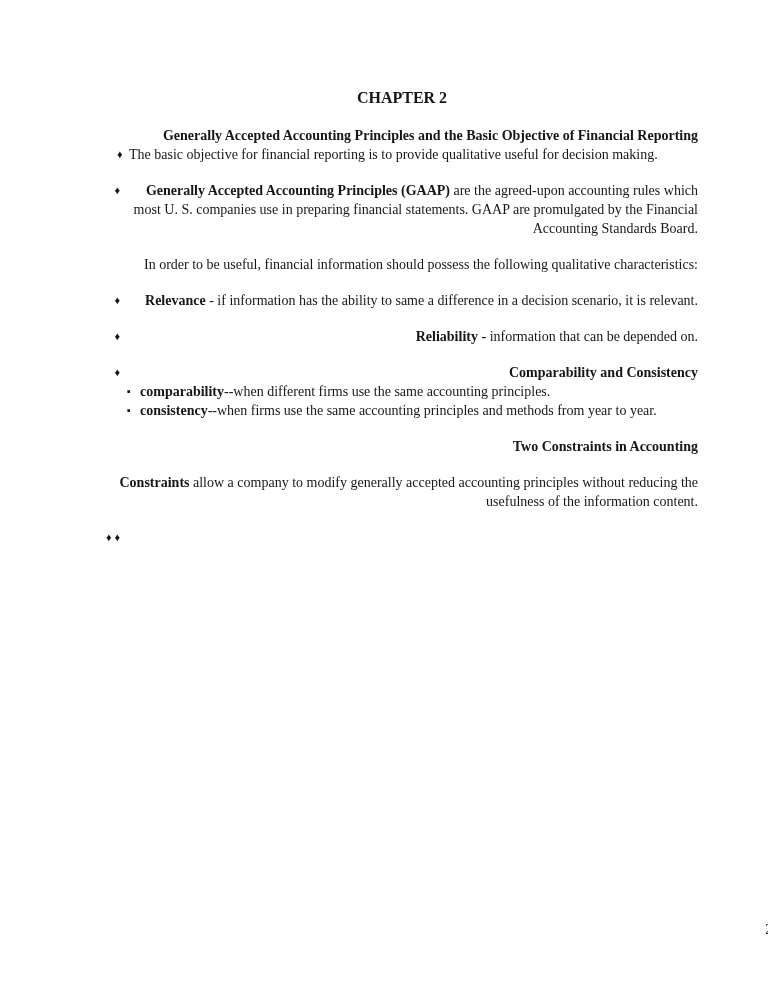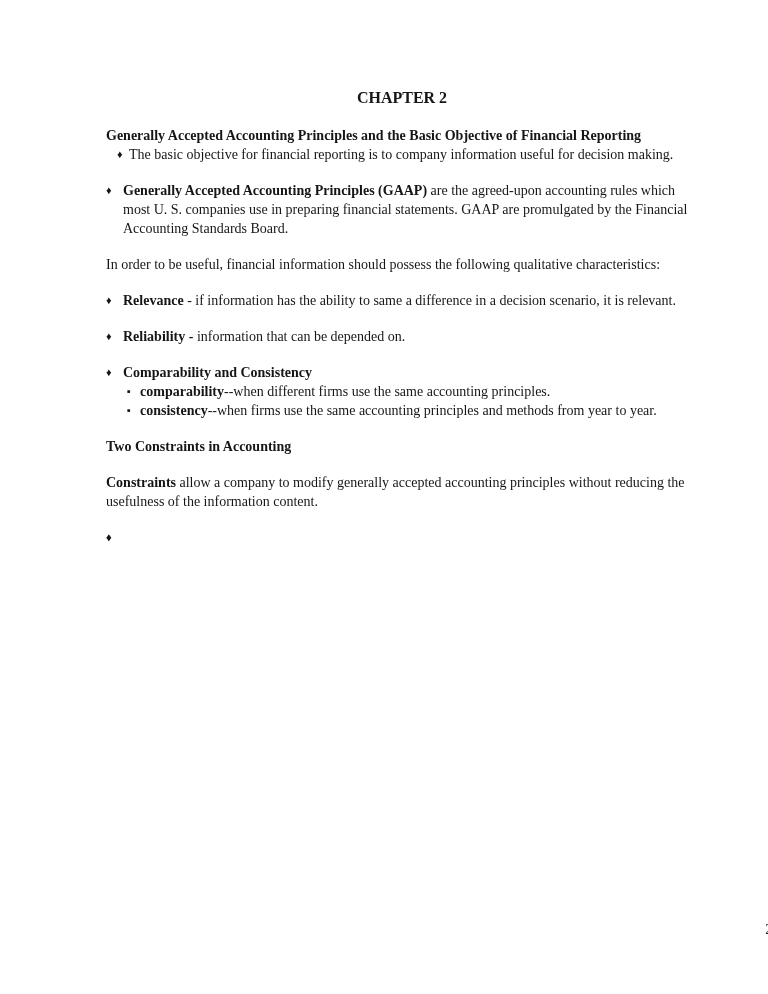--- a/index.html
+++ b/index.html
@@ -20,21 +20,21 @@
   }
   .content { padding: 86px 86px 0 90px; }
 
   .doc-title {
     text-align: center;
     font-weight: bold;
     font-size: 16px;
     line-height: 23px;
   }
 
-  .mt { margin-top: 17px; }
+  .mt { margin-top: 17px; text-align: right; }
 
   .heading { font-weight: bold; }
 
   .bullet { position: relative; }
   .bullet .marker {
     position: absolute;
     left: 0; top: 0;
     line-height: 19px;
     font-size: 11px;
     width: 14px;
@@ -60,21 +60,21 @@
   <div class="content">
 
     <div class="doc-title">
       <div>CHAPTER 2</div>
     </div>
 
     <div class="heading mt">Generally Accepted Accounting Principles and the Basic Objective of Financial Reporting</div>
 
     <div class="bullet lvl1-tight">
       <span class="marker">♦</span>
-      <span>The basic objective for financial reporting is to company information useful for decision making.</span>
+      <span>The basic objective for financial reporting is to provide qualitative useful for decision making.</span>
     </div>
 
     <div class="bullet lvl1 mt">
       <span class="marker">♦</span>
       <span><span class="b">Generally Accepted Accounting Principles (GAAP)</span><span> are the agreed-upon accounting rules which most U. S. companies use in preparing financial statements.  GAAP are promulgated by the Financial Accounting Standards Board.</span></span>
     </div>
 
 
     <div class="mt">In order to be useful, financial information should possess the following qualitative characteristics:</div>
 

